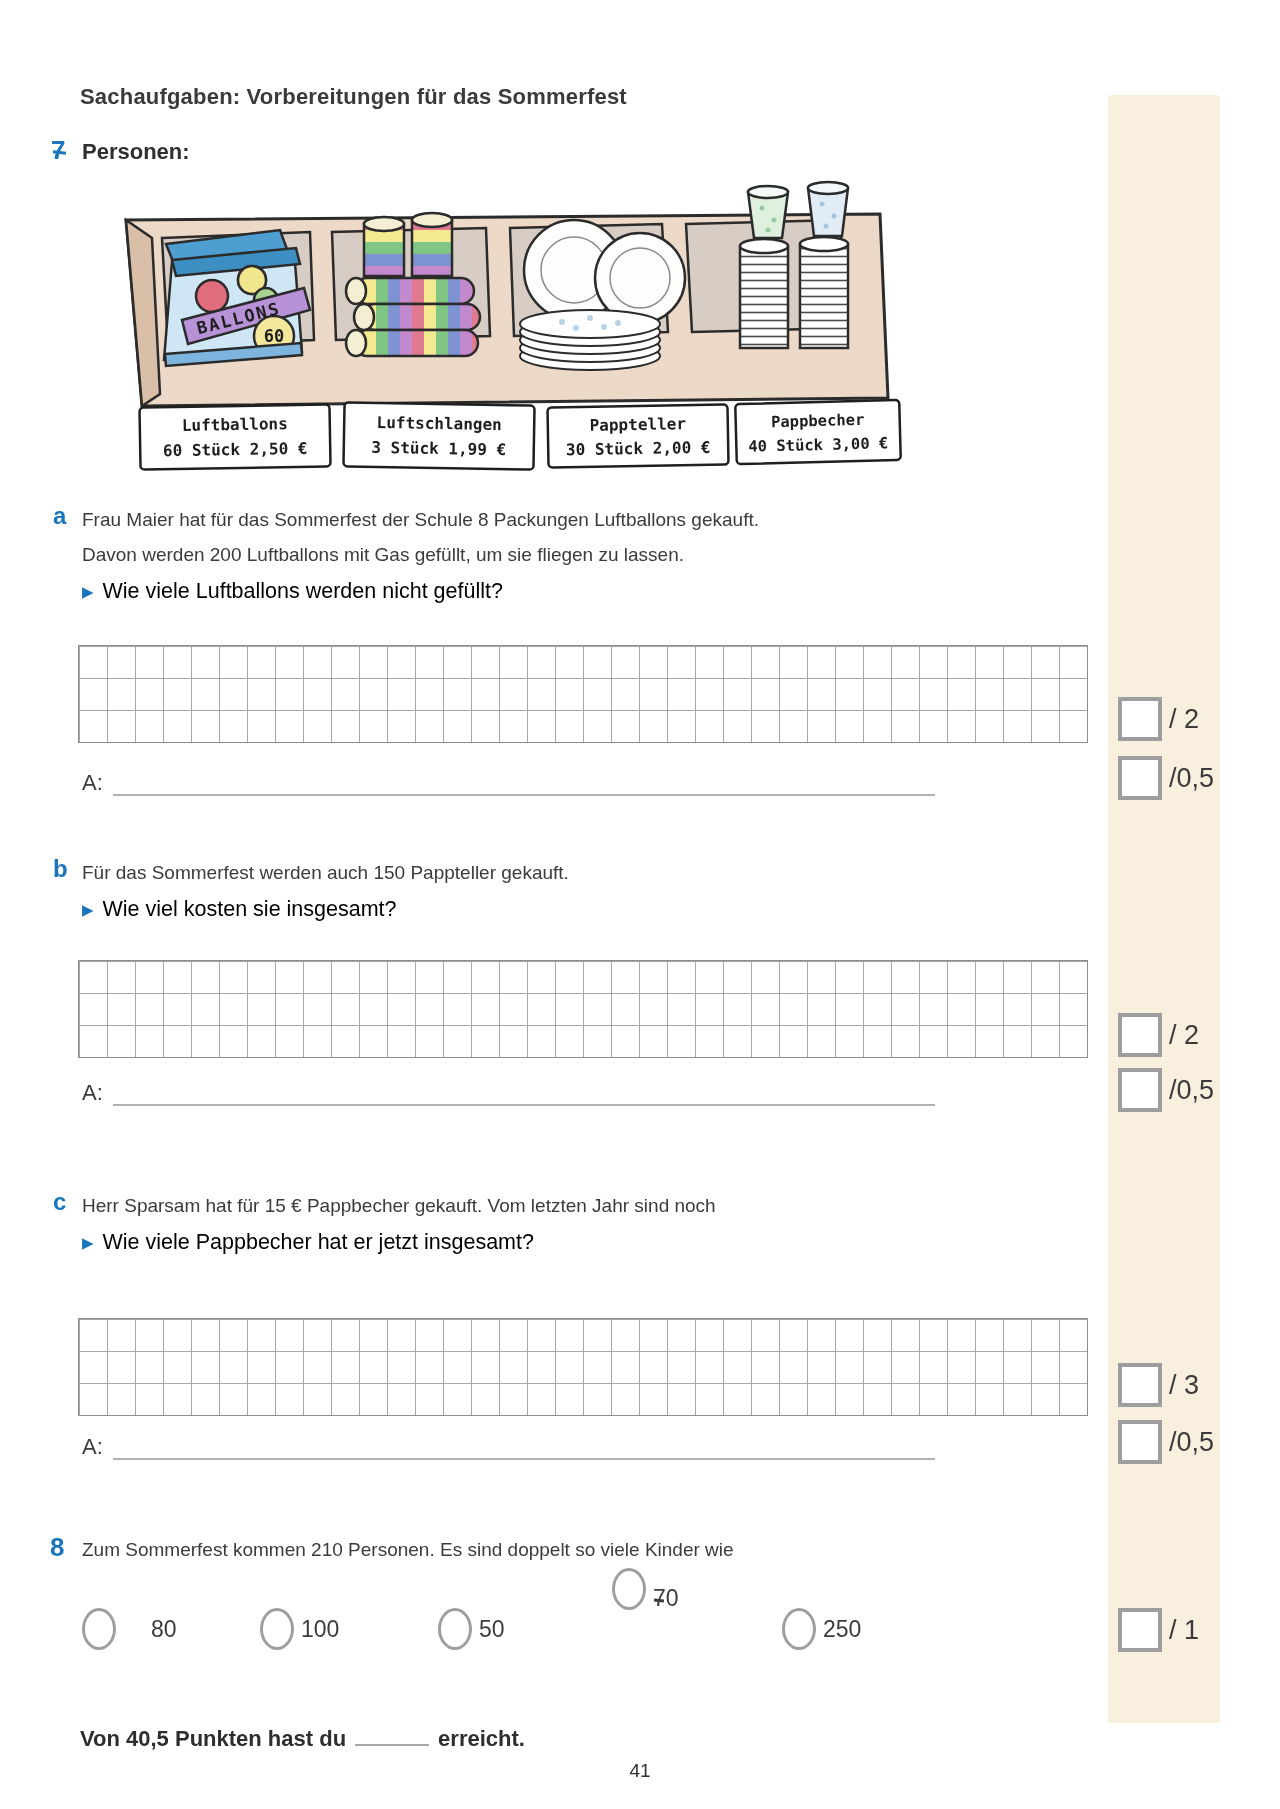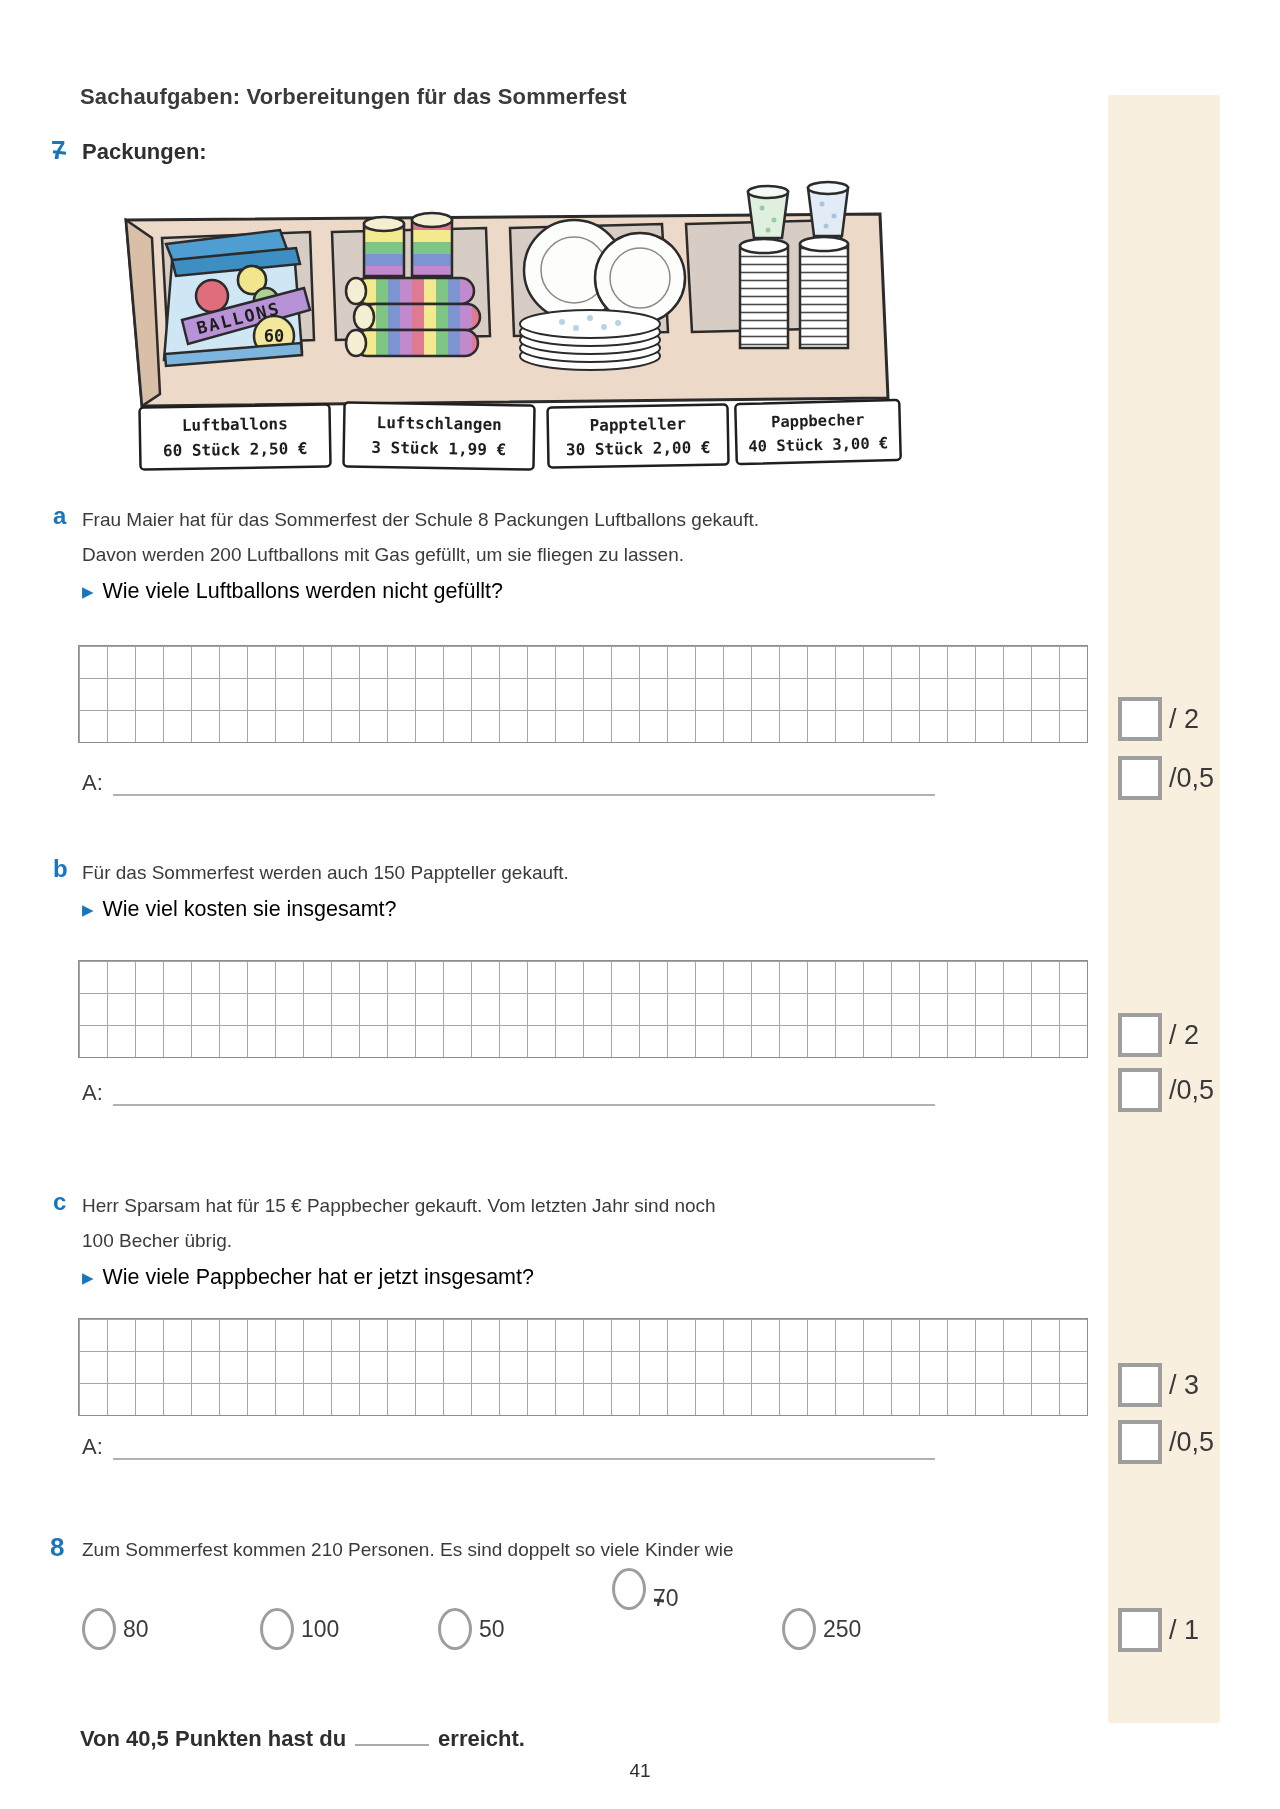--- a/index.html
+++ b/index.html
@@ -70,21 +70,21 @@
 <div class="page">
 
   <div class="sidebar"></div>
 
   <div class="abs title" style="left:80px;top:84px;">Sachaufgaben: Vorbereitungen für das Sommerfest</div>
 
   <div class="tasknum" style="left:51px;top:137px;">
     <span>7</span>
     <span class="crossbar"></span>
   </div>
-  <div class="abs section-label" style="left:82px;top:139px;">Packungen:</div>
+  <div class="abs section-label" style="left:82px;top:139px;">Personen:</div>
 
   <svg class="shop" width="790" height="318" viewBox="0 0 790 318">
     <defs>
       <pattern id="stripesV" width="60" height="200" patternUnits="userSpaceOnUse">
         <rect x="0" width="12" height="200" fill="#e07a90"></rect>
         <rect x="12" width="12" height="200" fill="#f3e98f"></rect>
         <rect x="24" width="12" height="200" fill="#7fc584"></rect>
         <rect x="36" width="12" height="200" fill="#7e93d1"></rect>
         <rect x="48" width="12" height="200" fill="#c389cd"></rect>
       </pattern>
@@ -241,21 +241,20 @@
     <span class="score-label">/ 2</span>
   </div>
   <div class="score-item" style="top:1068px;">
     <span class="score-box"></span>
     <span class="score-label">/0,5</span>
   </div>
 
   <div class="taskletter" style="left:53px;top:1190px;">c</div>
   <div class="textblock" style="top:1188px;">
     <div class="line">Herr Sparsam hat für 15 € Pappbecher gekauft. Vom letzten Jahr sind noch</div>
-    <div class="line">100 Becher übrig.</div>
     <div class="question-row">
       <span class="bullet">▶</span>
       <span class="qtext">Wie viele Pappbecher hat er jetzt insgesamt?</span>
     </div>
   </div>
   <div class="calc-grid" style="top:1318px;"></div>
   <div class="answer-row" style="top:1434px;">
     <span class="answer-label">A:</span>
     <span class="answer-line"></span>
   </div>
@@ -268,21 +267,21 @@
     <span class="score-label">/0,5</span>
   </div>
 
   <div class="tasknum" style="left:50px;top:1534px;">
     <span>8</span>
   </div>
   <div class="textblock" style="top:1532px;">
     <div class="line">Zum Sommerfest kommen 210 Personen. Es sind doppelt so viele Kinder wie</div>
   </div>
 
-  <div class="choice" style="left:82px;top:1608px;">
+  <div class="choice" style="left:82px;top:1608px;gap:28px;">
     <span class="oval"></span>
     <span class="choice-label">80</span>
   </div>
   <div class="choice" style="left:260px;top:1608px;">
     <span class="oval"></span>
     <span class="choice-label">100</span>
   </div>
   <div class="choice" style="left:438px;top:1608px;">
     <span class="oval"></span>
     <span class="choice-label">50</span>

